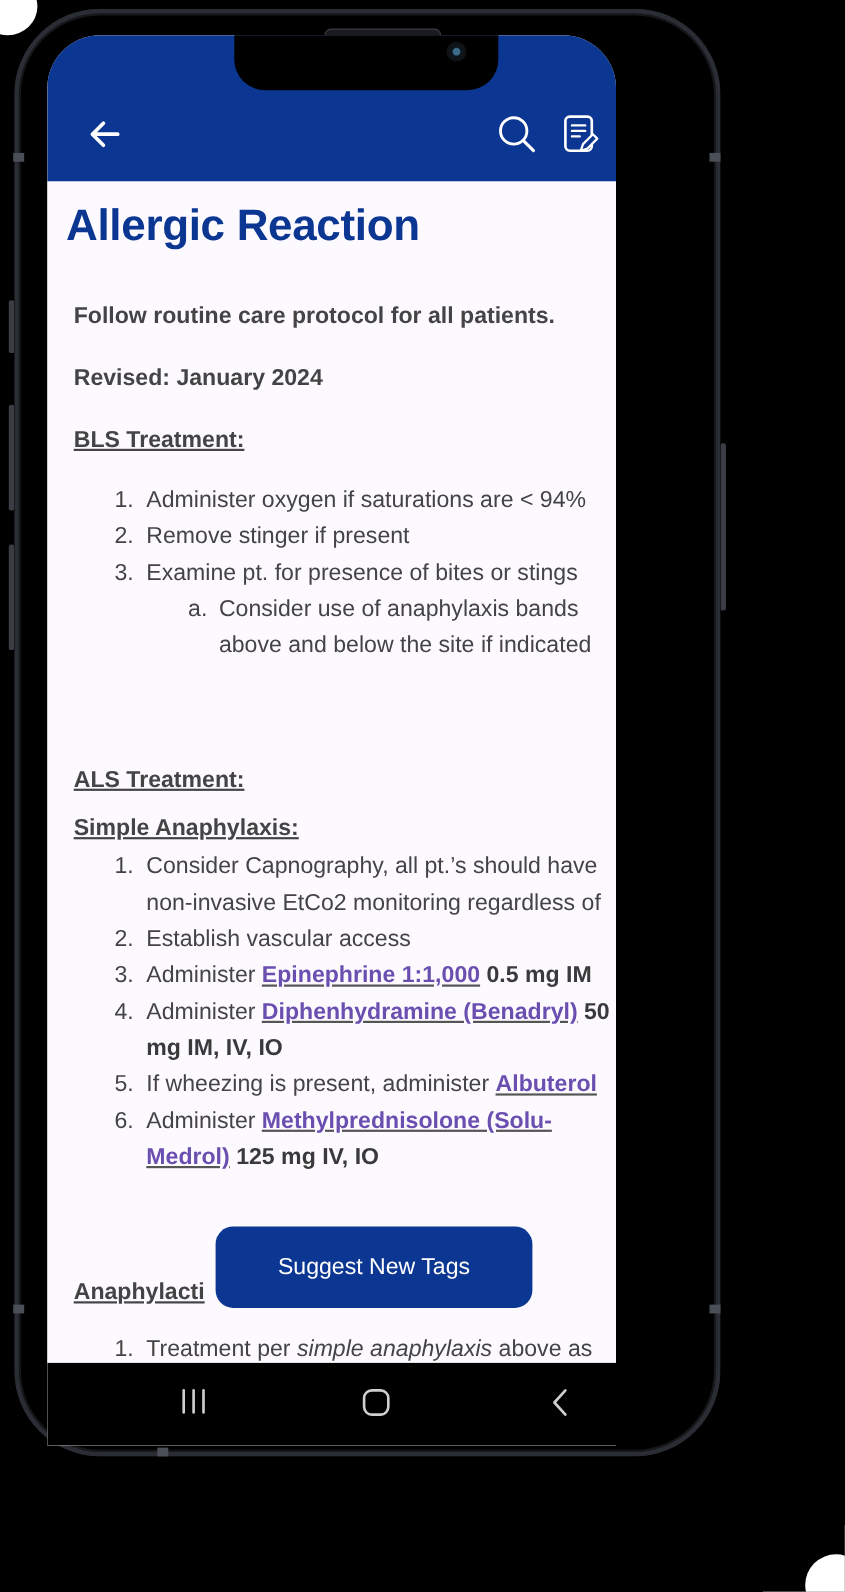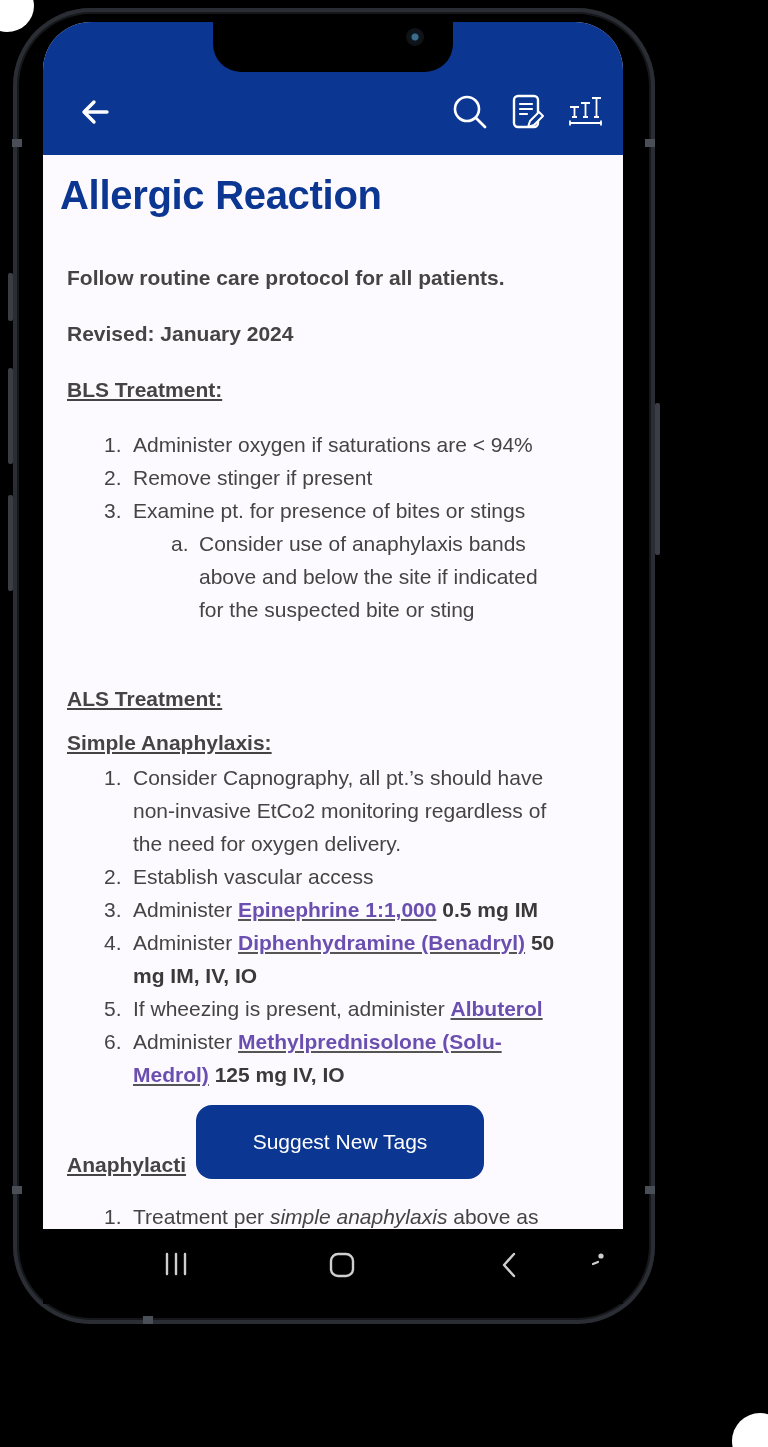--- a/index.html
+++ b/index.html
@@ -22,21 +22,21 @@
     .btn-l3 { left:8px; top:495px; height:96px; }
     .btn-r1 { left:655px; top:403px; height:152px; }
     .frame-seam { position:absolute; width:10px; height:8px; background:#4a4e57; }
 
     .speaker {
       position:absolute; left:282px; top:18px; width:104px; height:10px;
       border-radius:6px; background:#1a1b1e; border:1px solid #3a3c42;
     }
 
     .screen {
-      position:absolute; left:43px; top:22px; width:580px; height:1282px;
+      position:absolute; left:43px; top:32px; width:517px; height:1282px;
       border-radius:48px 48px 0 0; overflow:hidden; background:#e5e5e5;
     }
     .appbar {
       position:absolute; left:0; top:0; width:580px; height:133px; background:#0b3691;
     }
     .notch {
       position:absolute; left:170px; top:-2px; width:240px; height:52px;
       background:#000; border-radius:0 0 28px 28px;
     }
     .camera {
@@ -141,30 +141,28 @@
 
     <p class="section-head" style="top:223px;">BLS Treatment:</p>
     <ol class="list" style="top:273px;">
       <li><span class="num">1.</span><span>Administer oxygen if saturations are &lt; 94%</span></li>
       <li><span class="num">2.</span><span>Remove stinger if present</span></li>
       <li><span class="num">3.</span><span>Examine pt. for presence of bites or stings</span></li>
     </ol>
     <ol class="list sublist" style="top:372px;">
       <li><span class="num">a.</span><span>Consider use of anaphylaxis bands</span></li>
       <li><span>above and below the site if indicated</span></li>
-      <li><span>for the suspected bite or sting</span></li>
     </ol>
 
     <p class="section-head" style="top:500px;margin-top:32px;">ALS Treatment:</p>
     <p class="section-head" style="top:556px;margin-top:20px;">Simple Anaphylaxis:</p>
 
     <ol class="list" style="top:606px;">
       <li><span class="num">1.</span><span>Consider Capnography, all pt.’s should have</span></li>
       <li><span>non-invasive EtCo2 monitoring regardless of</span></li>
-      <li><span>the need for oxygen delivery.</span></li>
       <li><span class="num">2.</span><span>Establish vascular access</span></li>
       <li><span class="num">3.</span><span>Administer </span><span class="link">Epinephrine 1:1,000</span><span class="strong"> 0.5 mg IM</span></li>
       <li><span class="num">4.</span><span>Administer </span><span class="link">Diphenhydramine (Benadryl)</span><span class="strong"> 50</span></li>
       <li><span class="strong">mg IM, IV, IO</span></li>
       <li><span class="num">5.</span><span>If wheezing is present, administer </span><span class="link">Albuterol</span></li>
       <li><span class="num">6.</span><span>Administer </span><span class="link">Methylprednisolone (Solu-</span></li>
       <li><span class="link">Medrol)</span><span class="strong"> 125 mg IV, IO</span></li>
     </ol>
 
     <p class="section-head" style="top:998px;">Anaphylacti</p>

